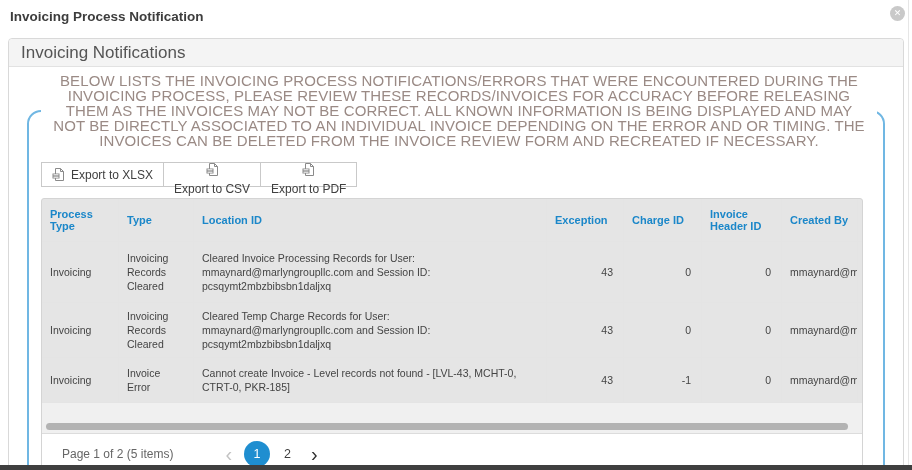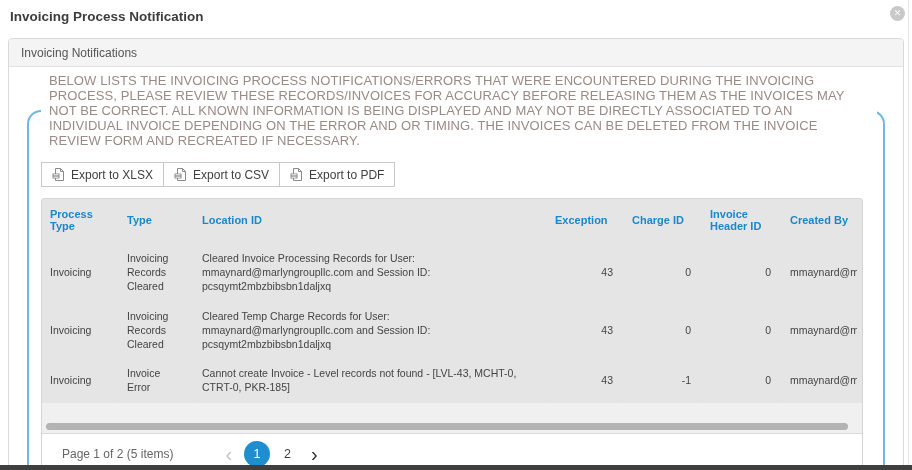--- a/index.html
+++ b/index.html
@@ -20,39 +20,39 @@
 
   
   .panel{
     position:absolute;left:8px;right:8px;top:38px;bottom:-12px;
     border:1px solid #d9d9d9;border-radius:4px;background:#fff;
   }
   .panel-header{
     height:27px;background:#f4f4f4;border-bottom:1px solid #e2e2e2;
     border-radius:4px 4px 0 0;display:flex;align-items:center;
   }
-  .panel-header span{font-size:12px;color:#555;padding-left:12px;}
+  .panel-header span{font-size:17px;color:#555;padding-left:12px;}
 
   
   .frame{
     border:2px solid #70b7e3;border-radius:14px;
     margin:6px 18px 0 18px;padding:0 12px 12px 12px;min-height:520px;
   }
   .frame legend{
     width:calc(100% - 10px);padding:0 8px;
-    font-size:13px;line-height:15px;color:#9a8a85;letter-spacing:.1px;
+    font-size:15px;line-height:15px;color:#9a8a85;letter-spacing:.1px;text-align:center;
   }
 
   
   .toolbar{display:flex;margin:14px 0 11px 0;}
   .export-btn{
     display:flex;align-items:center;gap:6px;height:25px;padding:0 10px;
     background:#fff;border:1px solid #c9c9c9;font-size:12px;color:#3f3f3f;cursor:pointer;
   }
-  .export-btn + .export-btn{margin-left:-1px;}
+  .export-btn + .export-btn{margin-left:-1px;flex-direction:column;}
   .export-btn svg{flex:0 0 auto;}
 
   
   .grid{
     margin-top:11px;width:820px;border:1px solid #d4d4d4;border-radius:3px;
     overflow:hidden;background:#e5e5e5;
   }
   .tr{display:grid;grid-template-columns:77px 75px 353px 77px 78px 80px 76px 20px;}
   .th,.td{
     border-right:1px solid #e4e4e4;box-sizing:border-box;

